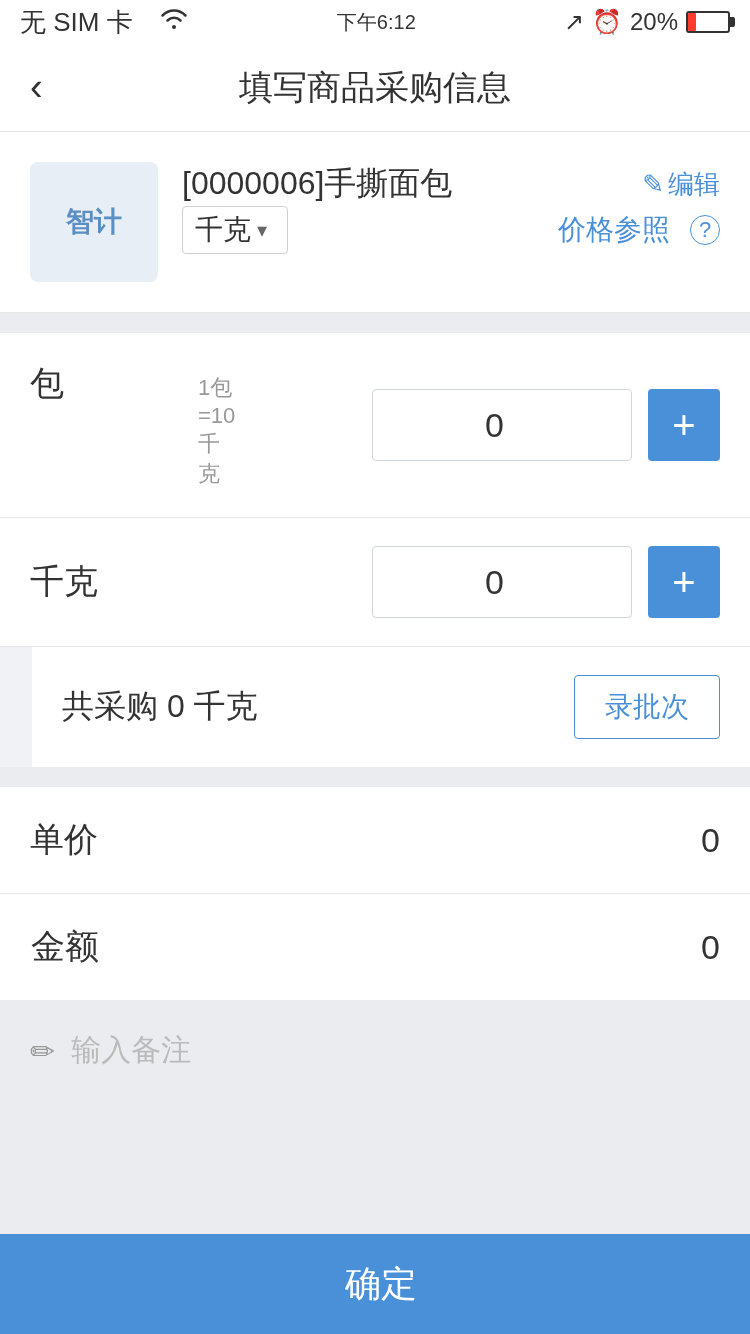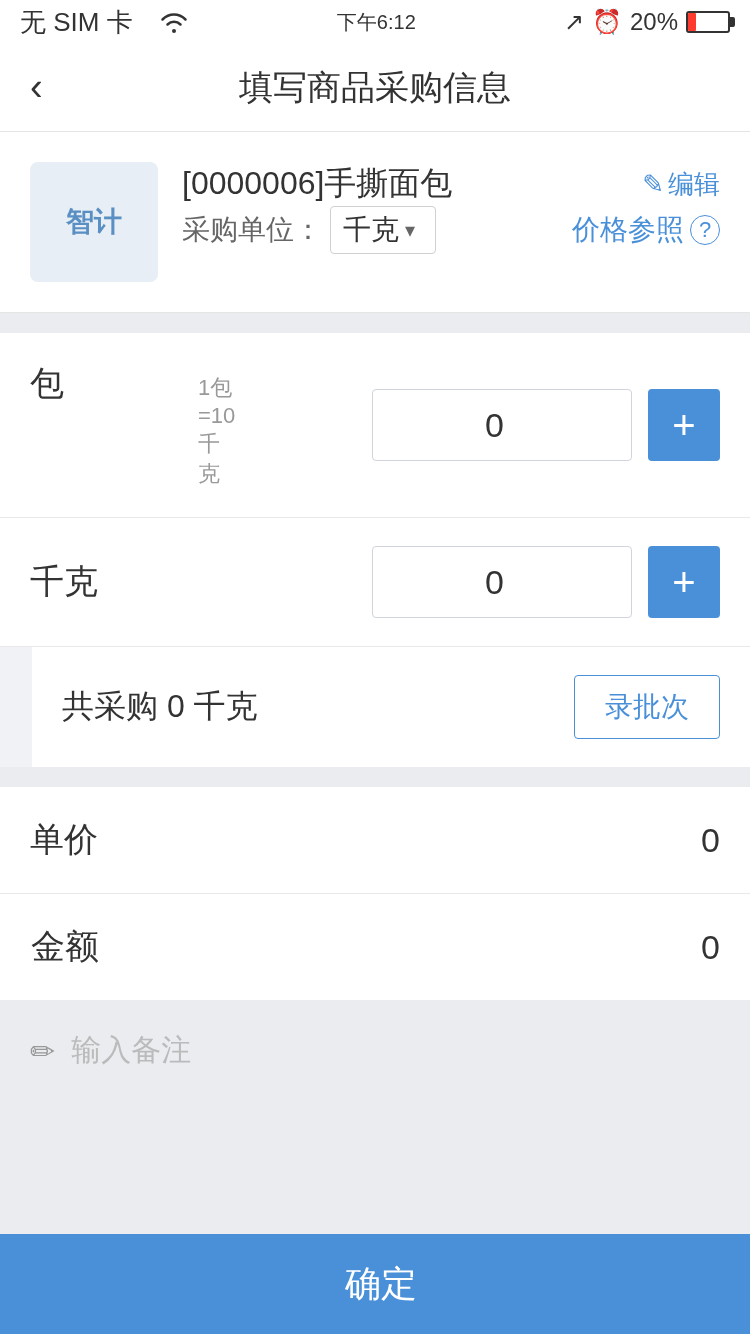--- a/index.html
+++ b/index.html
@@ -17,21 +17,21 @@
     .status-bar {
       height: 44px;
       background: #fff;
       display: flex;
       align-items: center;
       justify-content: space-between;
       padding: 0 20px;
       font-size: 26px;
       color: #333;
     }
-    .status-left { display: flex; align-items: flex-end; gap: 26px; }
+    .status-left { display: flex; align-items: flex-start; gap: 26px; }
     .status-center { font-size: 20px; font-weight: 500; }
     .status-right { display: flex; align-items: center; gap: 8px; font-size: 24px; }
     .battery {
       width: 44px; height: 22px;
       border: 2px solid #333;
       border-radius: 3px;
       position: relative;
       display: inline-flex;
       align-items: center;
     }
@@ -144,21 +144,21 @@
     .unit-select-arrow {
       margin-left: 6px;
       font-size: 20px;
       color: #666;
     }
     .price-ref {
       font-size: 28px;
       color: #4a90d9;
       display: flex;
       align-items: center;
-      gap: 6px;
+      gap: 20px;
     }
 
     
     .section-divider {
       height: 20px;
       background: #eaecf0;
     }
 
     
     .input-section {
@@ -341,21 +341,20 @@
   <div class="product-info">
     <div class="product-name-row">
       <span class="product-name">[0000006]手撕面包</span>
       <span class="edit-btn">
         <span>✎</span>
         <span>编辑</span>
       </span>
     </div>
     <div class="purchase-unit-row">
       <div style="display:flex;align-items:center;gap:8px;">
-        <span class="unit-label">采购单位：</span>
         <span class="unit-select">
           <span>千克</span>
           <span class="unit-select-arrow">▾</span>
         </span>
       </div>
       <span class="price-ref">
         <span>价格参照</span>
         <span style="border:1.5px solid #4a90d9;border-radius:50%;width:30px;height:30px;display:inline-flex;align-items:center;justify-content:center;font-size:22px;">?</span>
       </span>
     </div>

